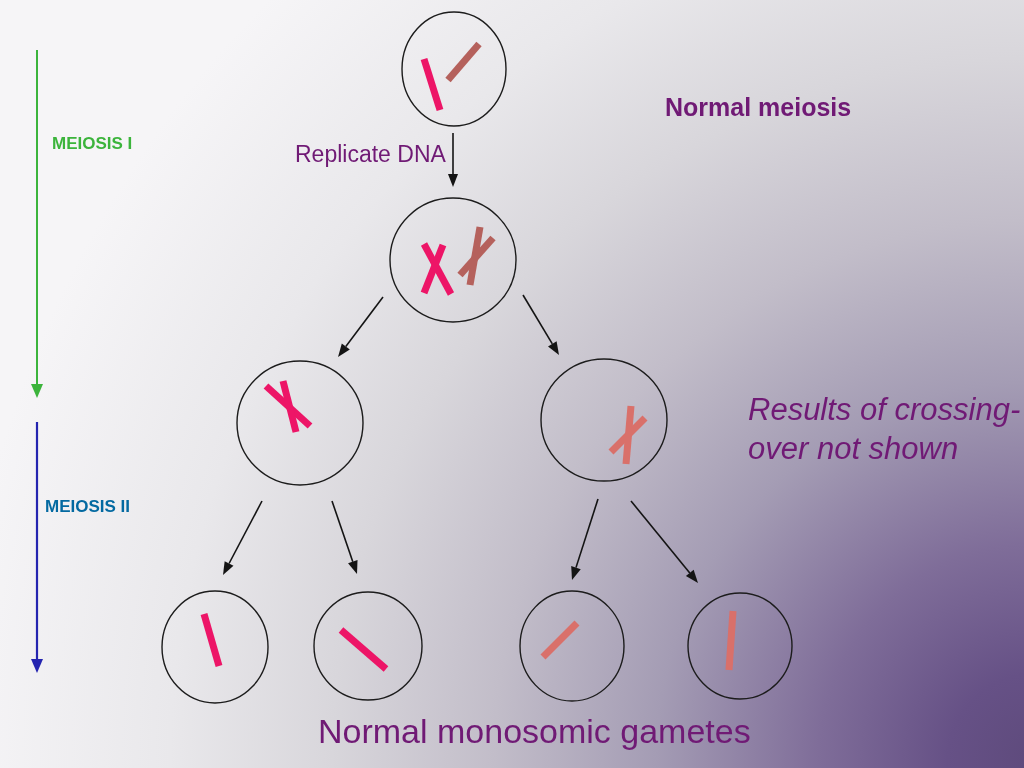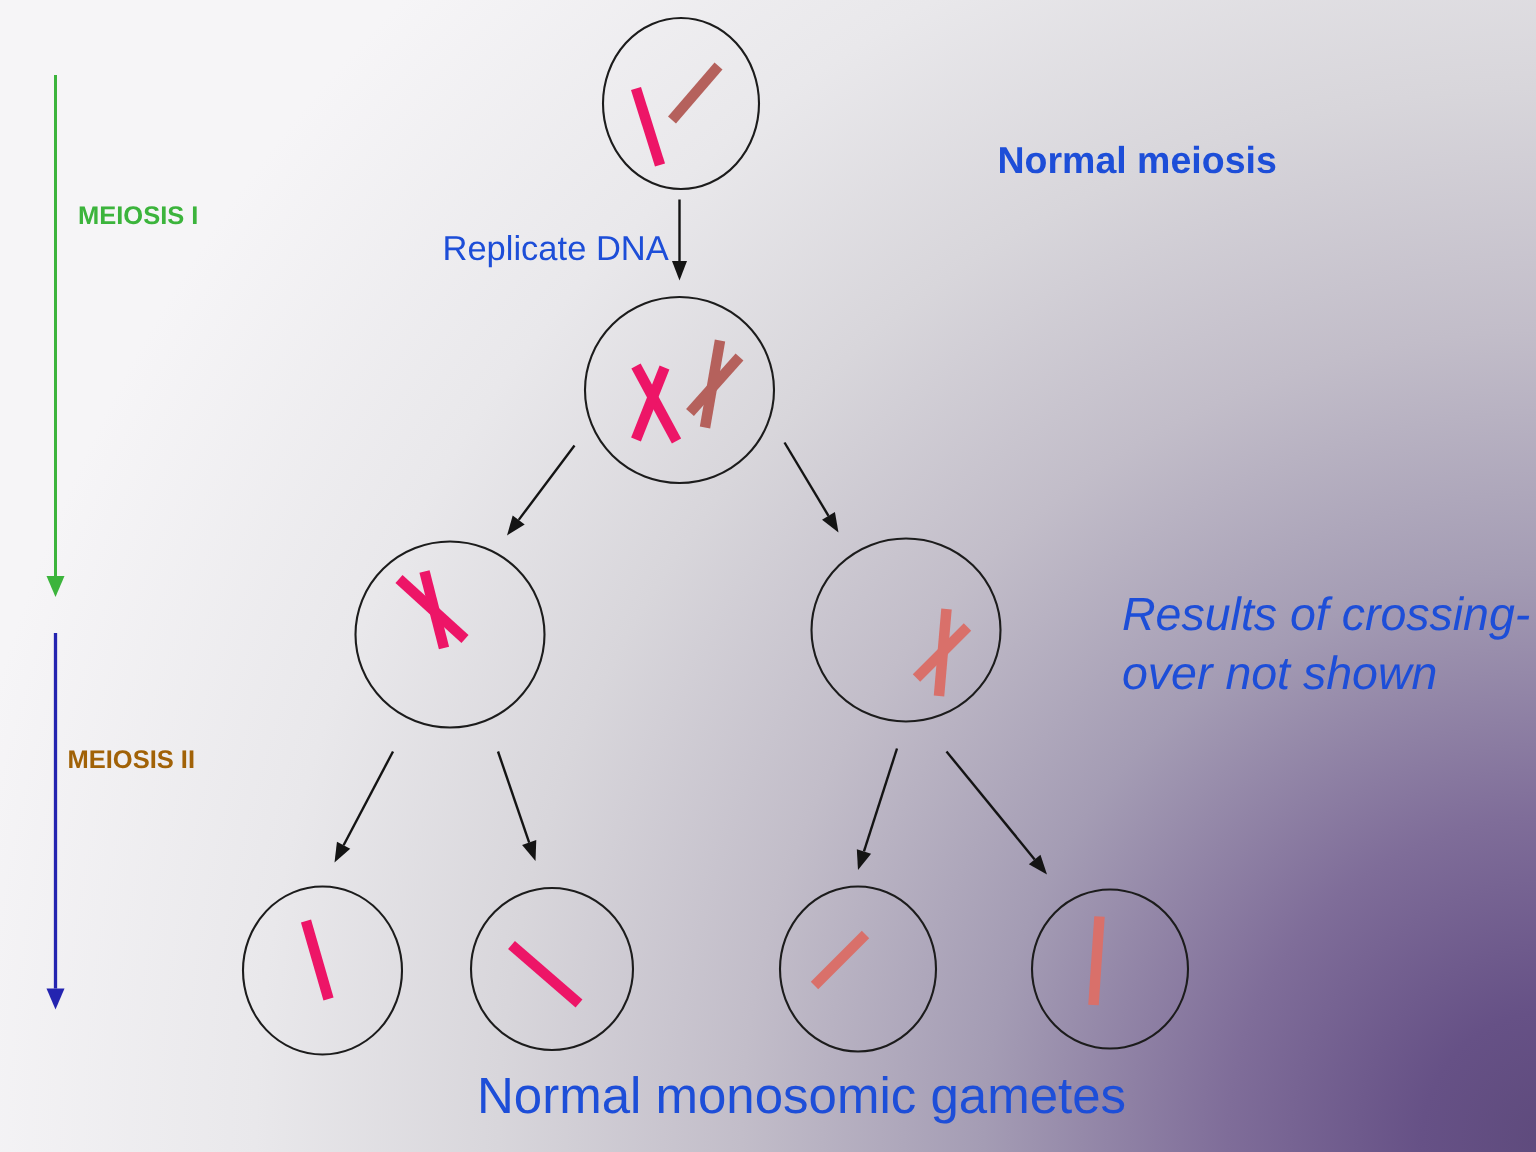--- a/index.html
+++ b/index.html
@@ -5,21 +5,21 @@
   html,body{margin:0;padding:0;}
   body{
     width:1024px;height:768px;overflow:hidden;position:relative;
     font-family:"Liberation Sans", sans-serif;
     background:radial-gradient(circle 1080px at 101% 99%,
       #5e4a7c 0%, #665186 8%, #7f6d99 20%, #a49cb4 35%,
       #c2bdc9 50%, #d8d6db 65%, #e9e8eb 80%, #f6f5f7 100%);
   }
   #stage{position:absolute;inset:0;}
   svg{position:absolute;left:0;top:0;}
-  .lbl{position:absolute;color:#1d4ed8;white-space:pre-line;}
+  .lbl{position:absolute;color:#701a75;white-space:pre-line;}
   .lbl-title{font-size:25px;font-weight:bold;}
   .lbl-phase{font-size:17px;font-weight:bold;}
   .lbl-replicate{font-size:23px;}
   .lbl-note{font-size:31px;font-style:italic;line-height:1.25;}
   .lbl-caption{font-size:34px;}
 </style>
 </head>
 <body>
 
 <div id="stage">
@@ -63,21 +63,21 @@
       <line x1="598" y1="499" x2="575.973172436779" y2="567.6220397161883" stroke="#141414" stroke-width="1.6"></line>
       <polygon points="572,580 571.2124184814668,566.0938964712733 580.7339263920912,569.1501829611033" fill="#141414"></polygon>
       <line x1="631" y1="501" x2="689.7745958878395" y2="572.9330875045199" stroke="#141414" stroke-width="1.6"></line>
       <polygon points="698,583 685.9027064665011,576.0967044707355 693.6464853091779,569.7694705383043" fill="#141414"></polygon>
     </svg>
 
   <div class="lbl lbl-title" style="left:665px;top:93px;">Normal meiosis</div>
 
   <div class="lbl lbl-phase" id="lbl-meiosis1" style="left: 52px; top: 134px; color: rgb(60, 180, 60);">MEIOSIS I</div>
 
-  <div class="lbl lbl-phase" id="lbl-meiosis2" style="left: 45px; top: 497px; color: #a16207;">MEIOSIS II</div>
+  <div class="lbl lbl-phase" id="lbl-meiosis2" style="left: 45px; top: 497px; color: #0369a1;">MEIOSIS II</div>
 
-  <div class="lbl lbl-replicate" style="left:295px;top:152px;">Replicate DNA</div>
+  <div class="lbl lbl-replicate" style="left:295px;top:141px;">Replicate DNA</div>
 
   <div class="lbl lbl-note" style="left:748px;top:391px;">Results of crossing-
 over not shown</div>
 
   <div class="lbl lbl-caption" style="left:318px;top:712px;">Normal monosomic gametes</div>
 </div>
 
 </body></html>

